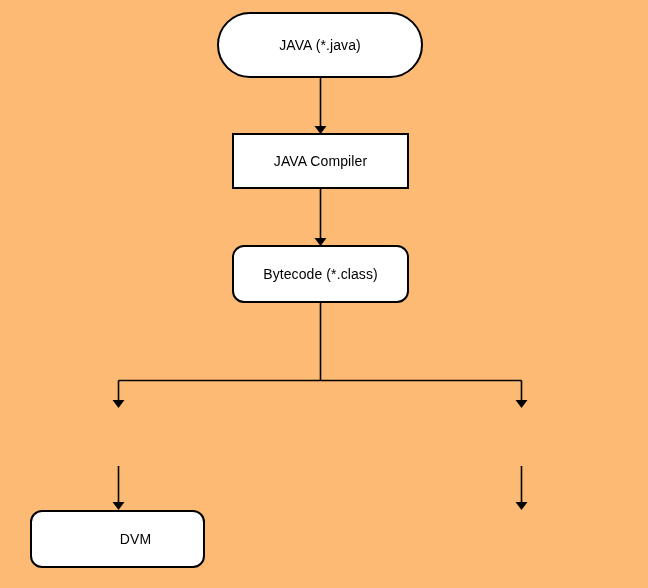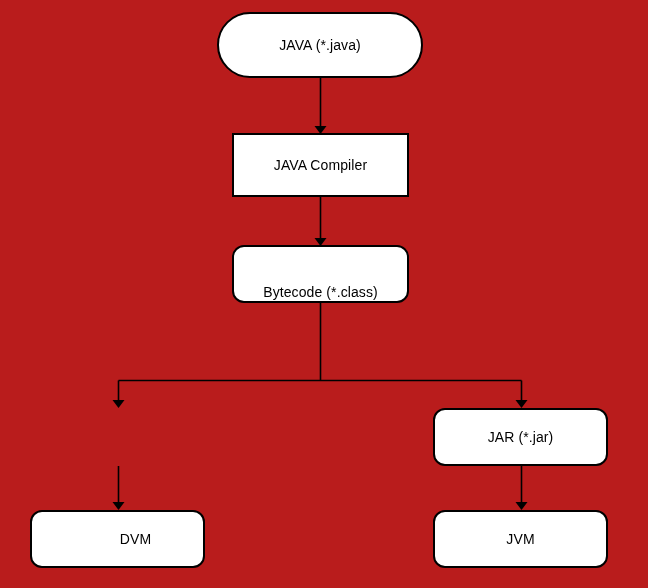--- a/index.html
+++ b/index.html
@@ -4,21 +4,21 @@
 <style>
   html, body {
     margin: 0;
     padding: 0;
     background: #ffffff;
   }
   #canvas {
     position: relative;
     width: 648px;
     height: 588px;
-    background: #b91c1c;
+    background: #fdba74;
     font-family: "Liberation Sans", sans-serif;
     overflow: hidden;
   }
   .node {
     position: absolute;
     box-sizing: border-box;
     background: #ffffff;
     border: 2px solid #000000;
     display: flex;
     align-items: center;
@@ -35,22 +35,22 @@
     padding: 0 6px;
     white-space: nowrap;
   }
   
   .shape-pill      { border-radius: 999px; }
   .shape-rounded   { border-radius: 12px; }
   .shape-rect      { border-radius: 0; }
 
   
   #node-java      { left: 217px; top: 12px;  width: 206px; height: 66px; }
-  #node-compiler  { left: 232px; top: 133px; width: 177px; height: 64px; }
-  #node-bytecode  { left: 232px; top: 245px; width: 177px; height: 58px; align-items: flex-end; }
+  #node-compiler  { left: 232px; top: 133px; width: 177px; height: 56px; }
+  #node-bytecode  { left: 232px; top: 245px; width: 177px; height: 58px; }
   #node-dalvik    { left: 30px;  top: 408px; width: 175px; height: 58px; }
   #node-jar       { left: 433px; top: 408px; width: 175px; height: 58px; }
   #node-dvm       { left: 30px;  top: 510px; width: 175px; height: 58px; padding-left: 36px; }
   #node-jvm       { left: 433px; top: 510px; width: 175px; height: 58px; }
 
   #edges {
     position: absolute;
     left: 0;
     top: 0;
     width: 648px;
@@ -116,25 +116,19 @@
 
   <div id="node-compiler" class="node shape-rect">
     <span class="node-label">JAVA Compiler</span>
   </div>
 
   <div id="node-bytecode" class="node shape-rounded">
     <span class="node-label">Bytecode (*.class)</span>
   </div>
 
 
-  <div id="node-jar" class="node shape-rounded">
-    <span class="node-label">JAR (*.jar)</span>
-  </div>
 
   <div id="node-dvm" class="node shape-rounded">
     <span class="node-label">DVM</span>
   </div>
 
-  <div id="node-jvm" class="node shape-rounded">
-    <span class="node-label">JVM</span>
-  </div>
 
 </div>
 
 </body></html>

